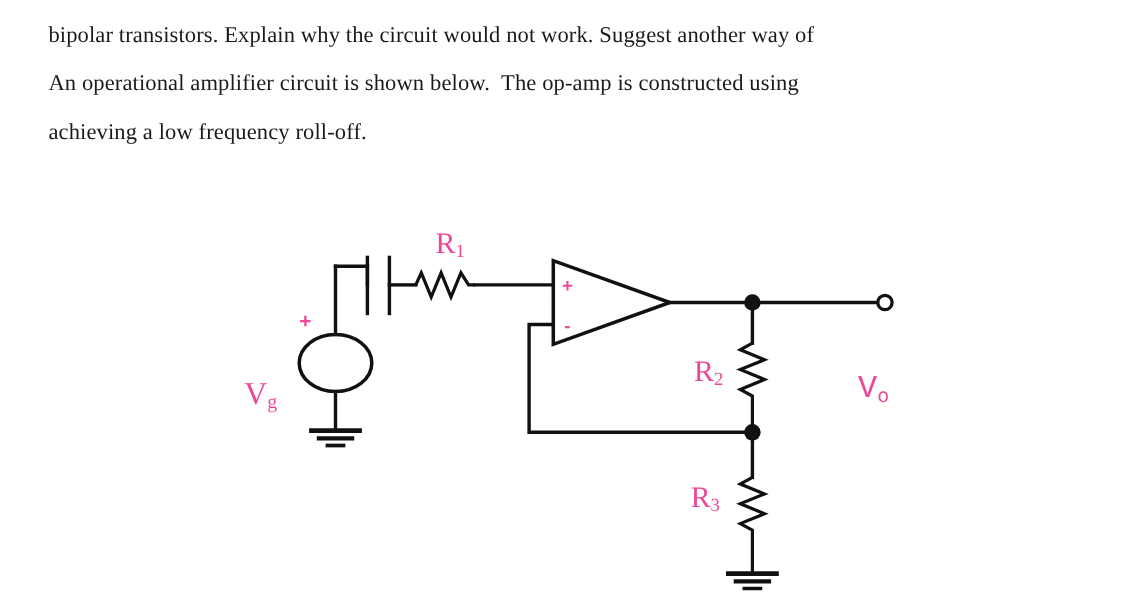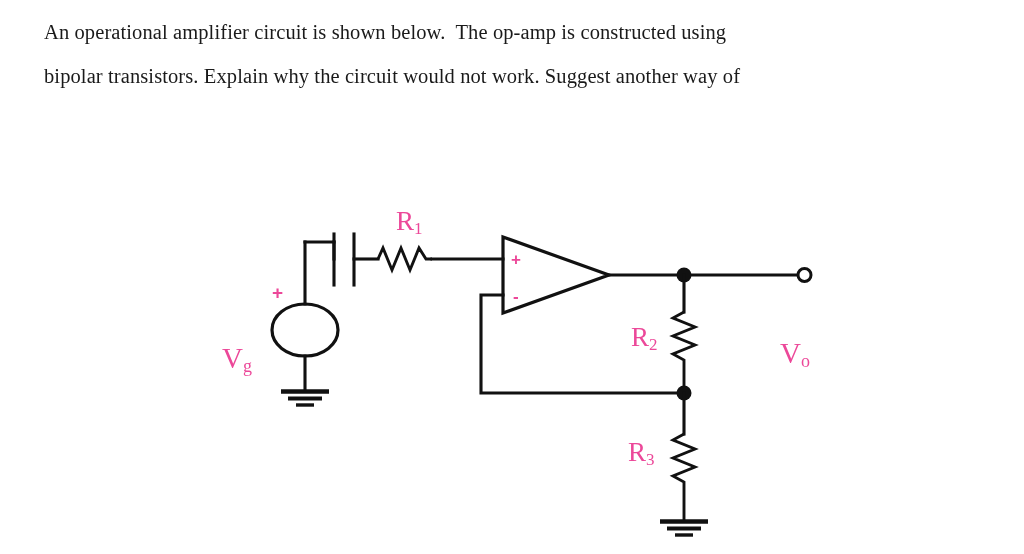--- a/index.html
+++ b/index.html
@@ -106,22 +106,23 @@
   .lbl-pin {
     font-size: 17px;
     font-weight: 700;
     font-family: "Liberation Sans", sans-serif;
   }
 </style>
 </head>
 <body>
 
 <div id="problem-statement">
+  <div class="q-line">bipolar transistors. Explain why the circuit would not work. Suggest another way of</div>
   <div class="q-line">An operational amplifier circuit is shown below.  The op-amp is constructed using</div>
-  <div class="q-line">bipolar transistors. Explain why the circuit would not work. Suggest another way of</div>
+  <div class="q-line">achieving a low frequency roll-off.</div>
 </div>
 
 <div id="circuit-figure">
 
   <svg id="circuit-svg" viewBox="0 0 1024 554" xmlns="http://www.w3.org/2000/svg">
 
     <ellipse cx="305" cy="330" rx="33" ry="26" class="shape-outline"></ellipse>
 
     <path d="M 305 304 L 305 242" class="wire"></path>
 
@@ -170,15 +171,15 @@
   <div class="fig-label lbl-R" style="left:396px; top:208px;"><span>R</span><sub>1</sub></div>
 
   <div class="fig-label lbl-pin" style="left:511px; top:251px;">+</div>
 
   <div class="fig-label lbl-pin" style="left:513px; top:288px;">-</div>
 
   <div class="fig-label lbl-R" style="left:631px; top:324px;text-align:right;"><span>R</span><sub>2</sub></div>
 
   <div class="fig-label lbl-R" style="left:628px; top:439px;"><span>R</span><sub>3</sub></div>
 
-  <div class="fig-label lbl-V" style="left:780px; top:302px;"><span>V</span><sub>o</sub></div>
+  <div class="fig-label lbl-V" style="left:780px; top:302px;font-family:Liberation Mono, monospace;"><span>V</span><sub>o</sub></div>
 
 </div>
 
 </body></html>

